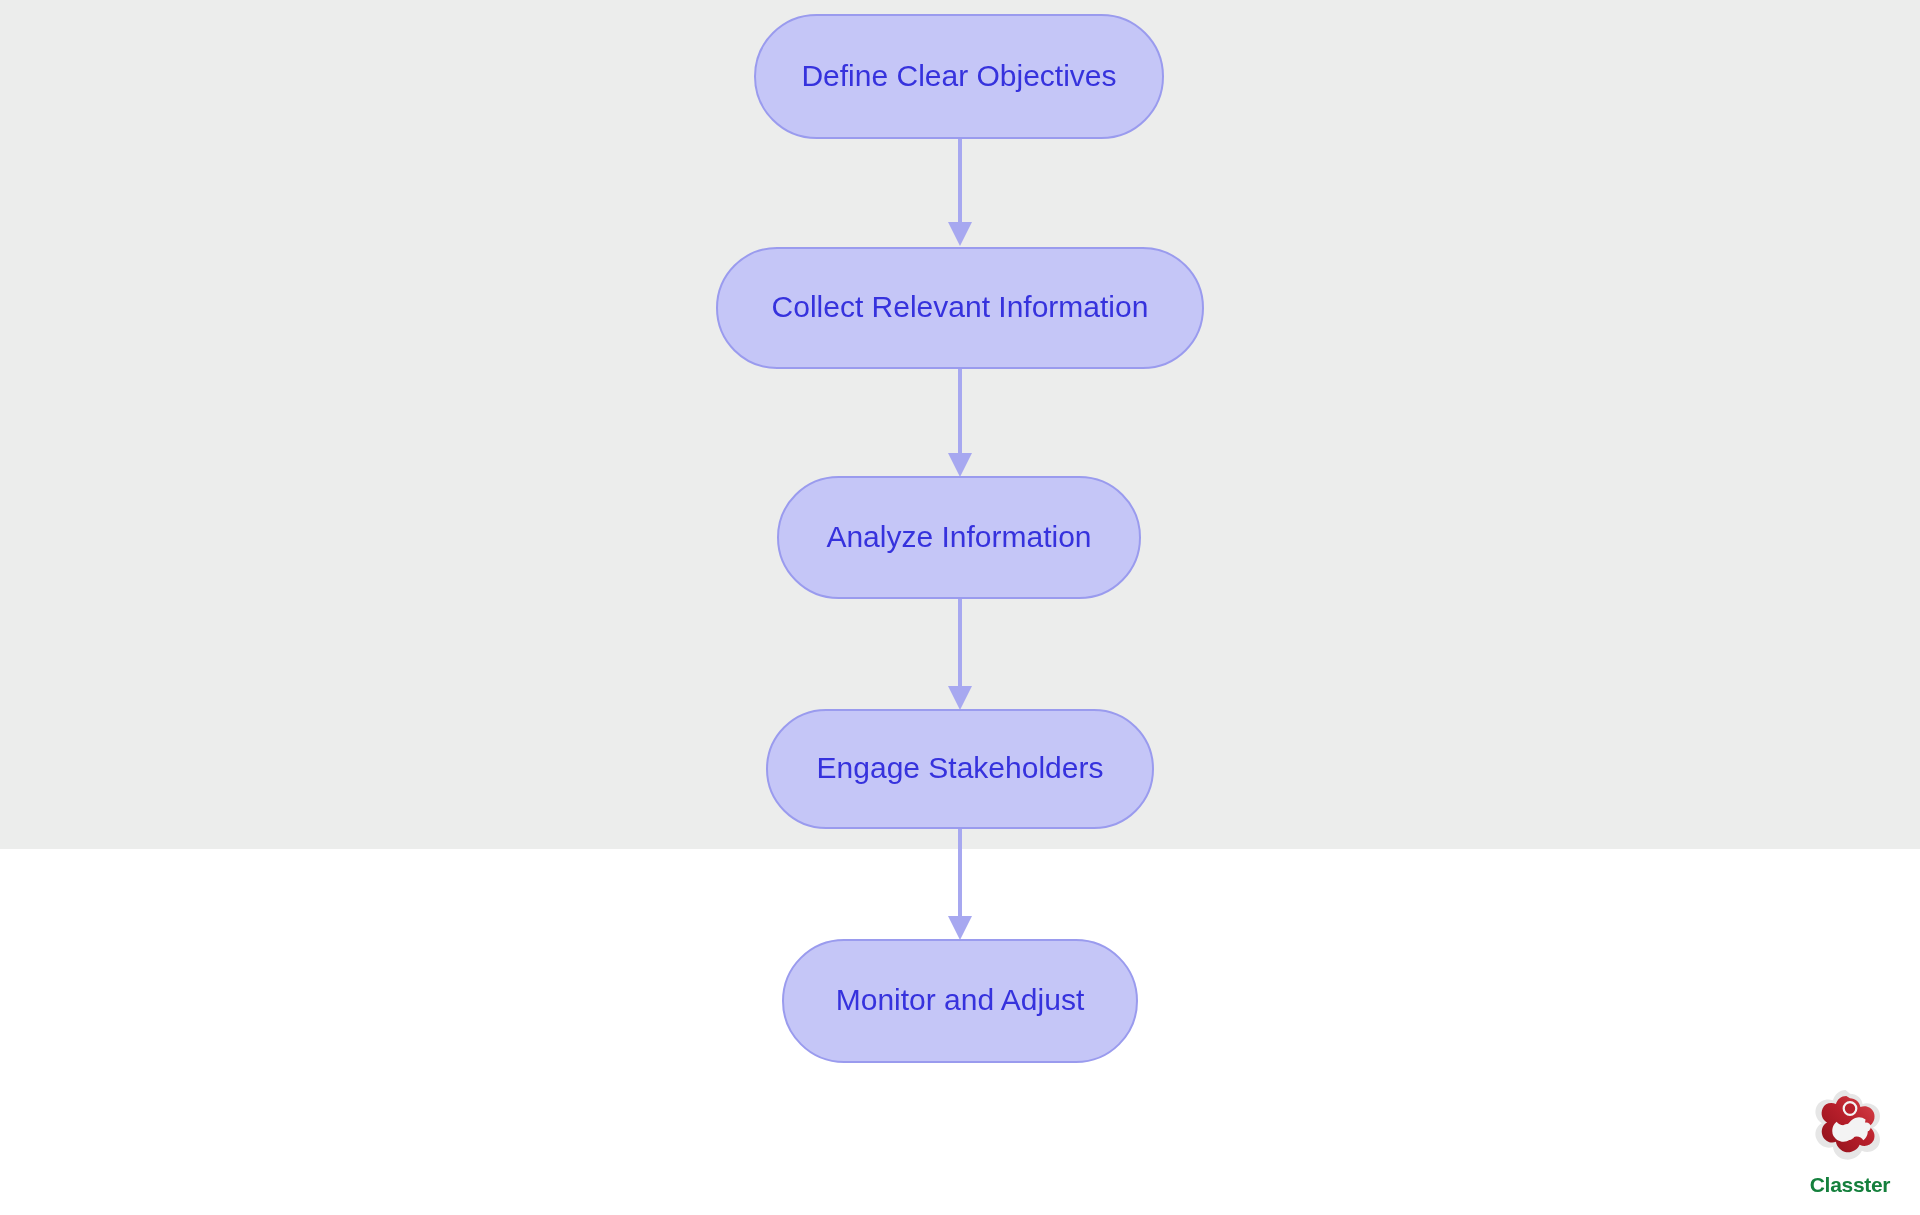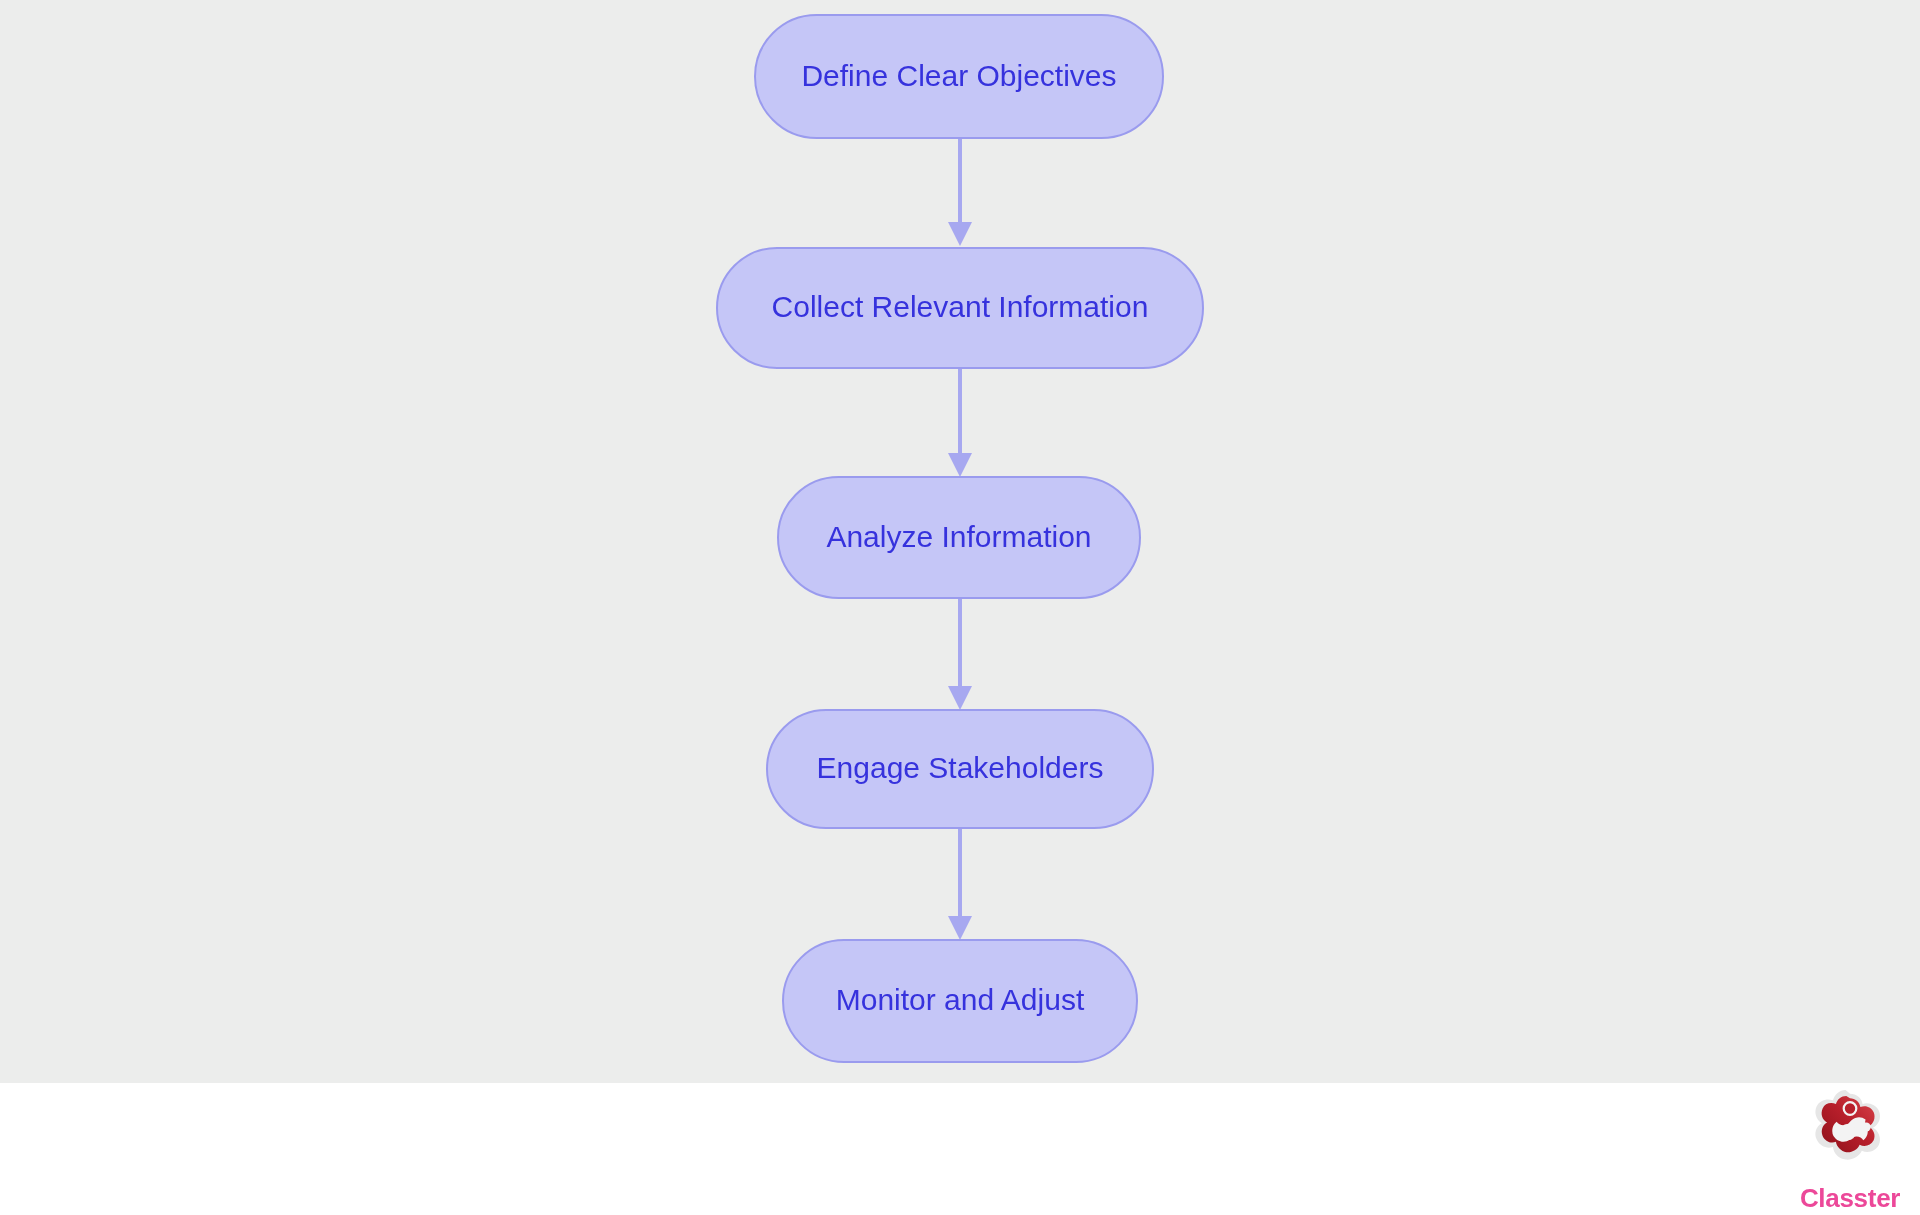--- a/index.html
+++ b/index.html
@@ -21,21 +21,21 @@
     height: 1215px;
     background: #ffffff;
   }
 
   
   #diagram-canvas {
     position: absolute;
     left: 0;
     top: 0;
     width: 1920px;
-    height: 1083px;
+    height: 849px;
     background: #ecedec;
   }
 
   #flow-svg {
     position: absolute;
     left: 0;
     top: 0;
     width: 1920px;
     height: 1083px;
     display: block;
@@ -86,25 +86,25 @@
   }
 
   #brand-mark {
     width: 74px;
     height: 74px;
     margin: 0 auto;
     display: block;
   }
 
   #brand-name {
-    margin-top: 20px;
+    margin-top: 9px;
     font-family: "Liberation Sans", "DejaVu Sans", sans-serif;
-    font-size: 26px;
+    font-size: 21px;
     font-weight: 700;
-    color: #ec4899;
+    color: #15803d;
     letter-spacing: -0.3px;
     line-height: 1.1;
   }
 </style>
 </head>
 <body>
 
 <div id="page">
 
   <div id="diagram-canvas">

